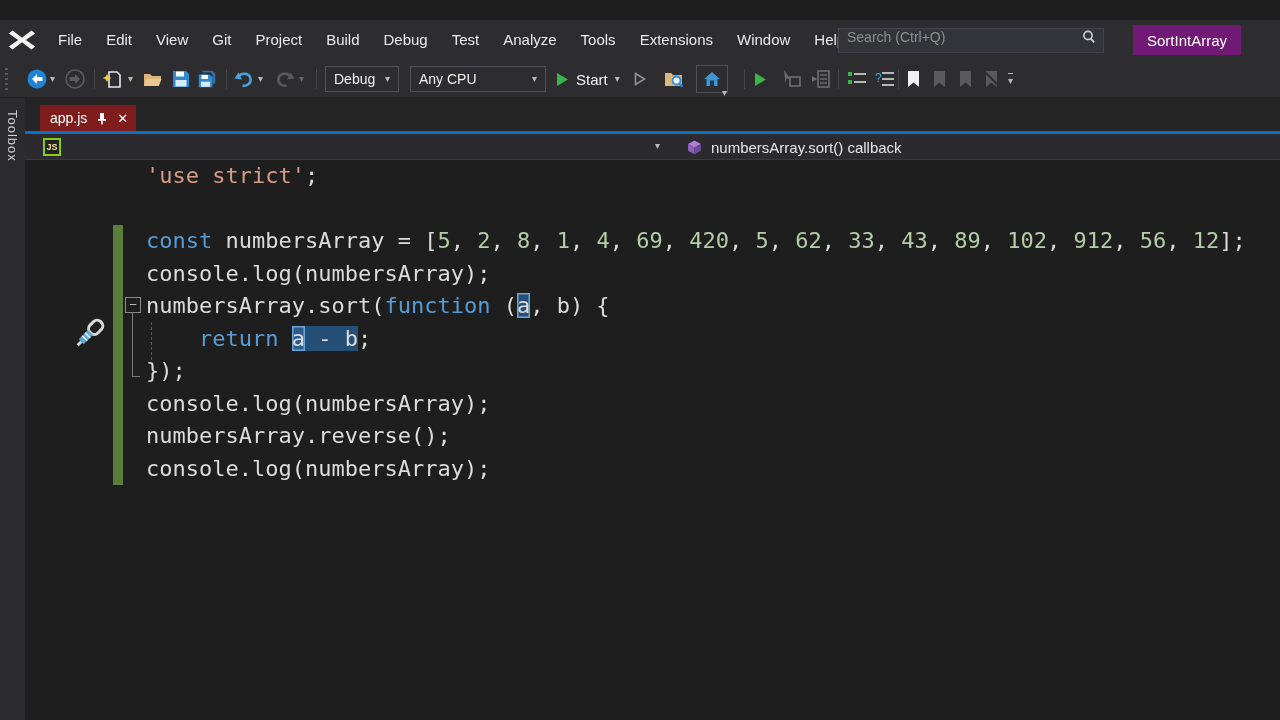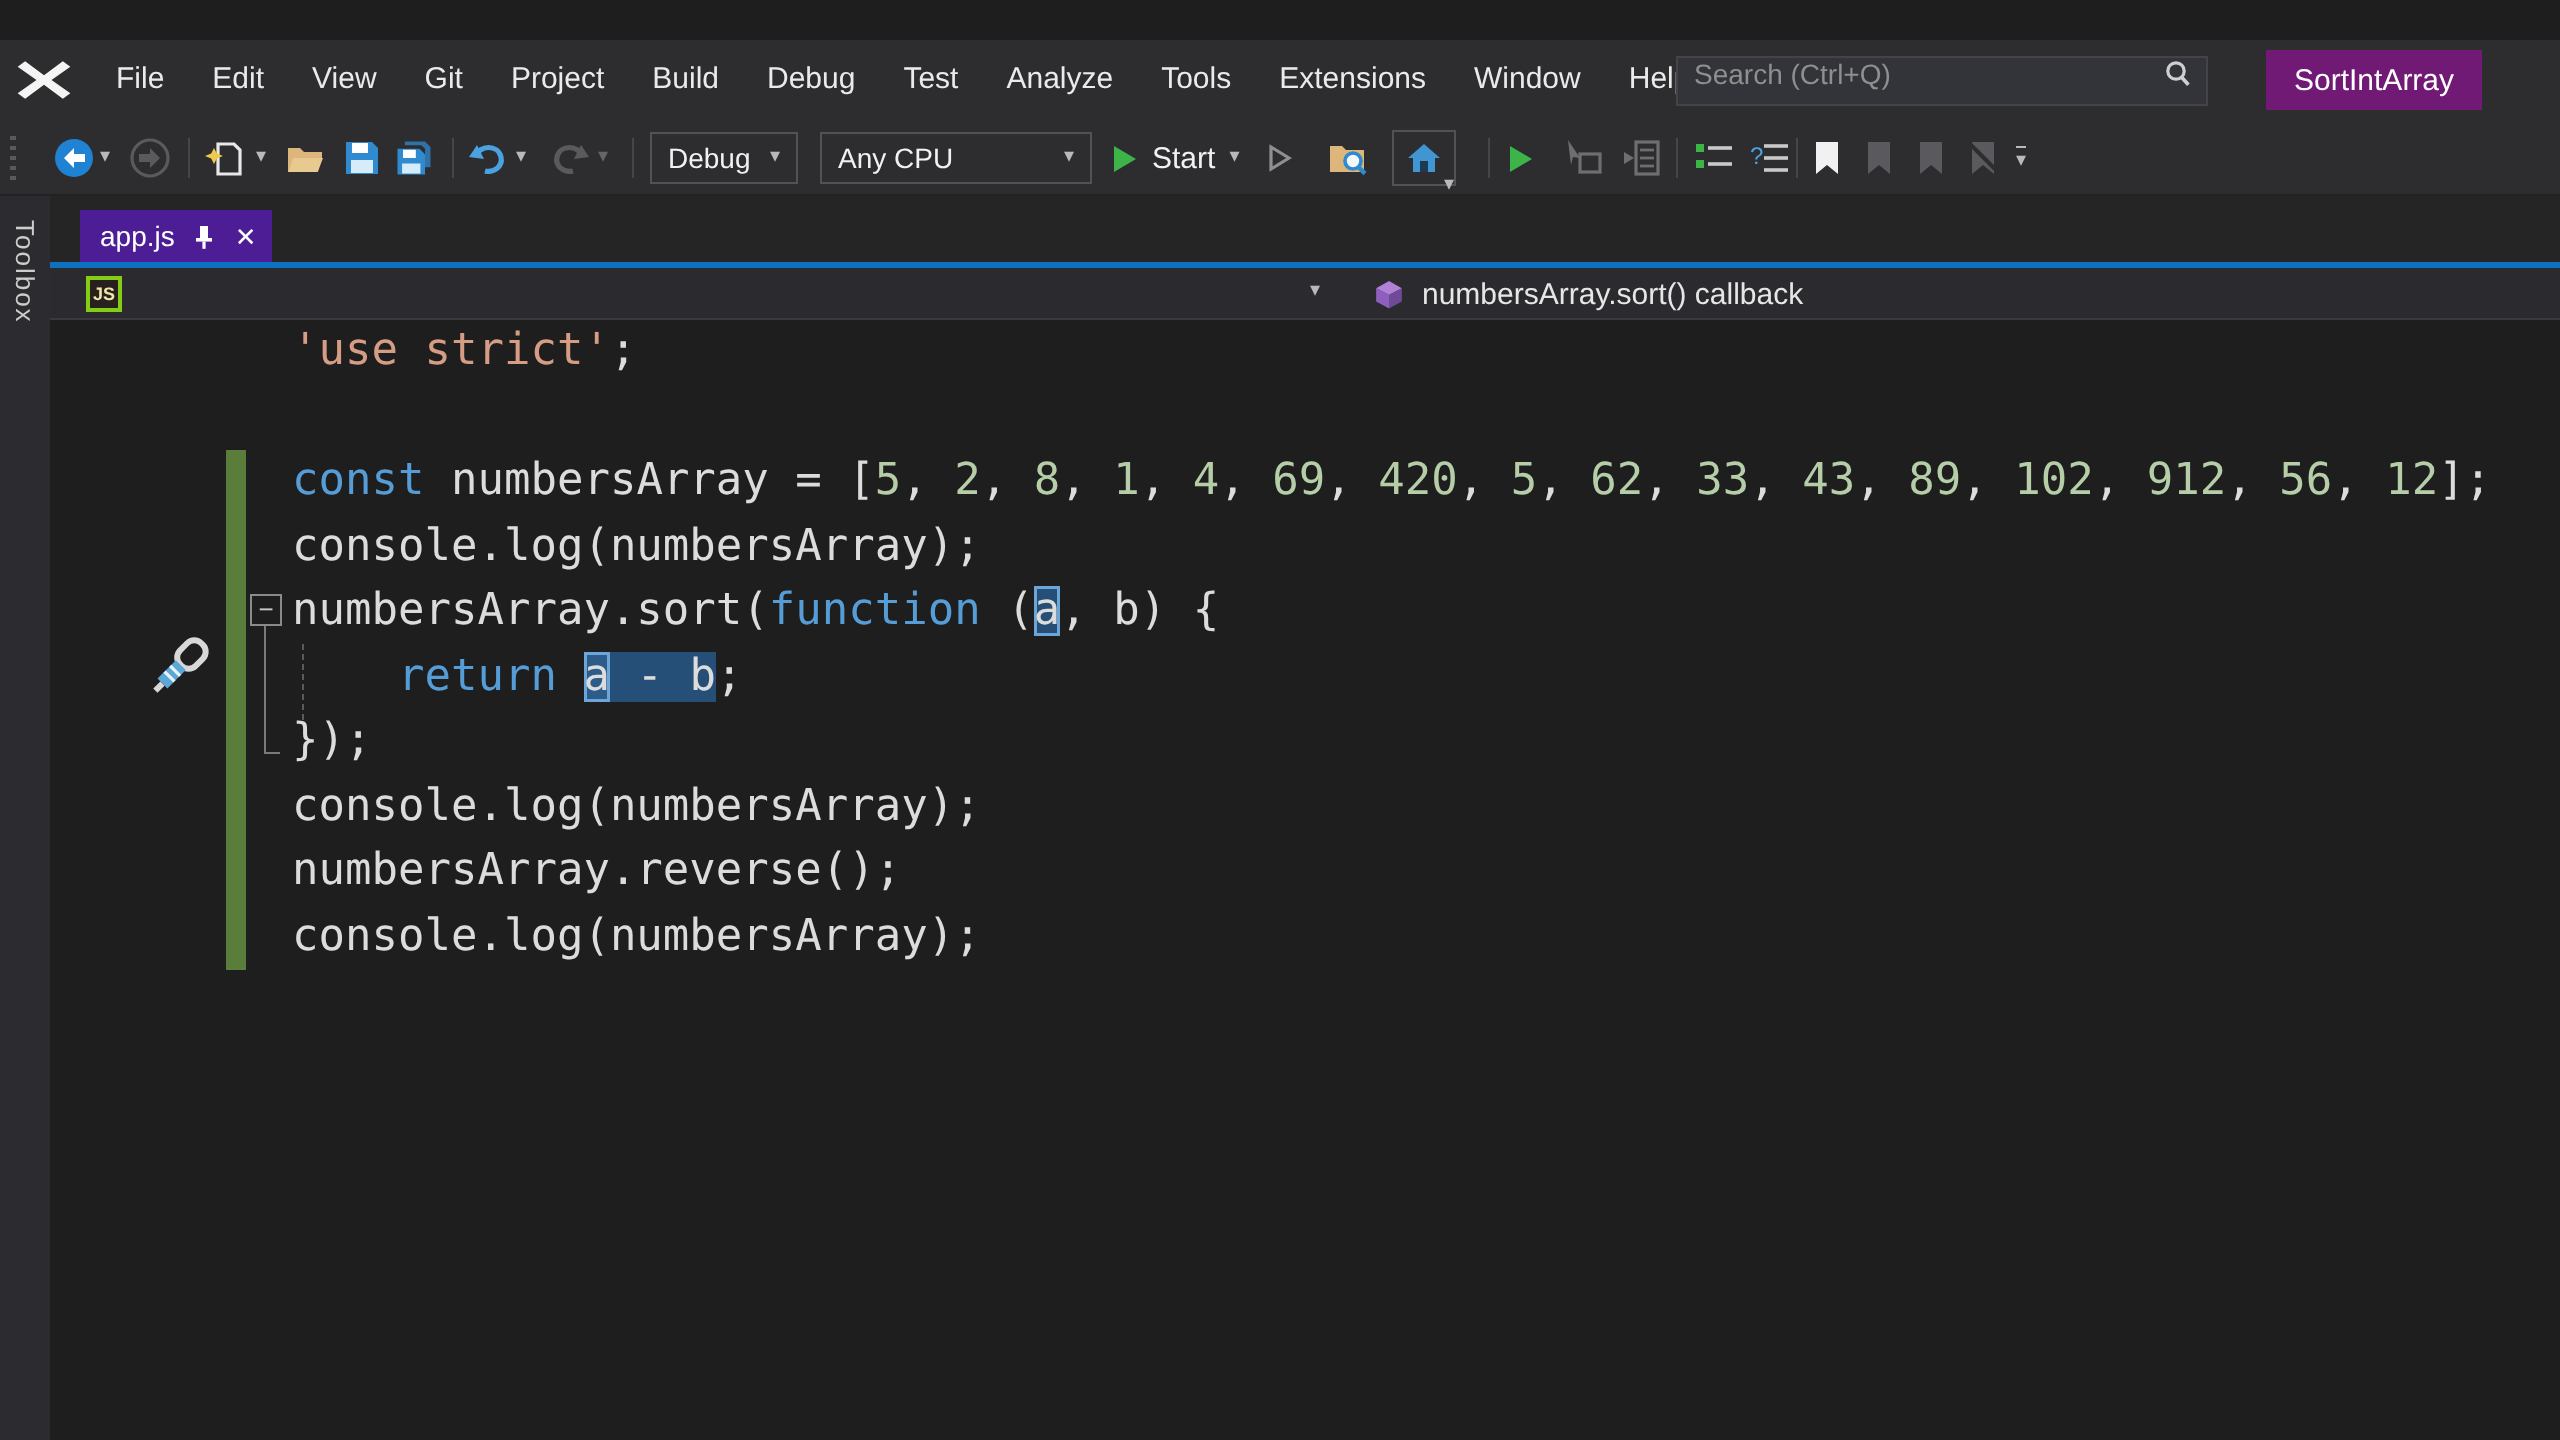--- a/index.html
+++ b/index.html
@@ -295,21 +295,21 @@
       <span class="chev" style="border-top:1.5px solid #b9b9b9; padding-top:2px">▾</span>
     </div>
   </div>
 
   <div id="docwell"></div>
 
   <div id="sidestrip">
     <span>Toolbox</span>
   </div>
 
-  <div id="tab-active" style="background: #4c1d95; align-items: center;">
+  <div id="tab-active" style="background: #7f1d1d; align-items: center;">
     <span>app.js</span>
     <svg width="12" height="13" viewBox="0 0 12 13">
       <rect x="4" y="1" width="4" height="6" fill="#ffffff"></rect>
         <rect x="2" y="7" width="8" height="1.8" fill="#ffffff"></rect>
         <rect x="5.2" y="8.8" width="1.6" height="3.6" fill="#ffffff"></rect>
     </svg>
     <span style="font-size:13px">✕</span>
   </div>
   <div id="tab-underline" style="background: rgb(14, 112, 192);"></div>
 

